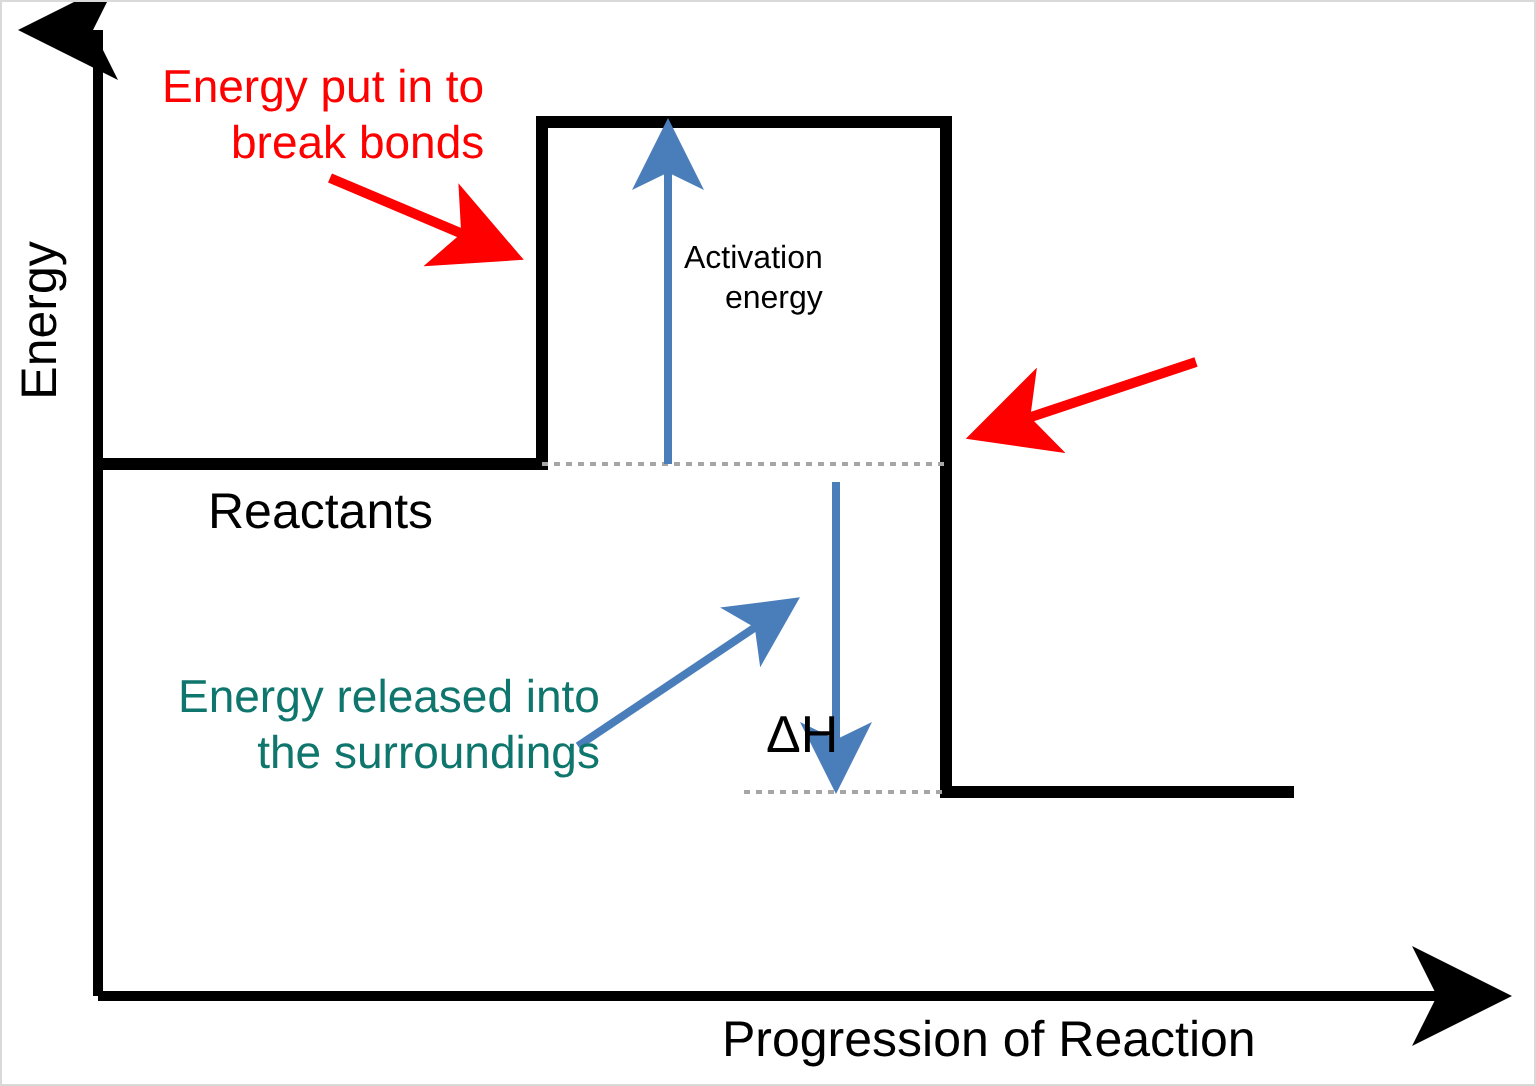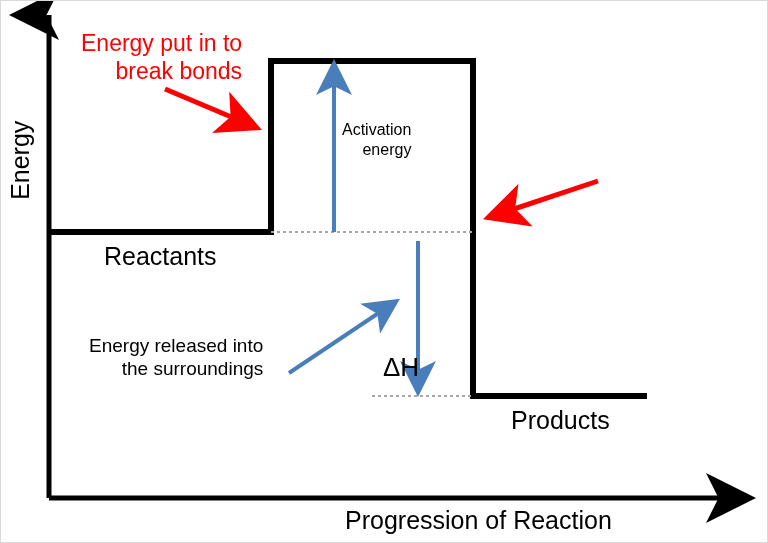--- a/index.html
+++ b/index.html
@@ -34,22 +34,22 @@
     font-family: "Liberation Sans", sans-serif;
     text-align: right;
   }
   .red-note {
     color: #FF0000;
     font-size: 23px;
     line-height: 1.22;
     white-space: pre-line;
   }
   .blue-note {
-    color: #000000;
-    font-size: 19px;
+    color: #0f766e;
+    font-size: 23px;
     line-height: 1.22;
     white-space: pre-line;
   }
   .axis-title {
     font-size: 25px;
     color: #000000;
   }
   #y-axis-title {
     left: -31px;
     top: 145px;
@@ -122,27 +122,26 @@
 
     <line x1="164" y1="88" x2="254" y2="126" stroke="#FF0000" stroke-width="5" marker-end="url(#arrowRed)"></line>
 
     <line x1="597" y1="180" x2="489" y2="216" stroke="#FF0000" stroke-width="5" marker-end="url(#arrowRed)"></line>
 
     <line x1="288" y1="372" x2="394" y2="301" stroke="#4A7EBB" stroke-width="4" marker-end="url(#arrowBlue)"></line>
   </svg>
 
   <div class="lbl axis-title" id="y-axis-title">Energy</div>
 
-  <div class="lbl axis-title" style="left:344px; top:505px;">Progression of Reaction</div>
+  <div class="lbl axis-title" style="left:360px; top:505px;">Progression of Reaction</div>
 
 
   <div class="lbl state-label" style="left:103px; top:241px;">Reactants</div>
 
 
-  <div class="lbl state-label" style="left:510px; top:405px;">Products</div>
 
   <div class="lbl act-label" style="left:341px; top:119px;">Activation
 energy</div>
 
   <div class="lbl dh-label" style="left:382px; top:320px;margin-top:32px;">ΔH</div>
 
   <div class="lbl red-note" style="left:80px; top:28px;">Energy put in to
 break bonds</div>
 
 

